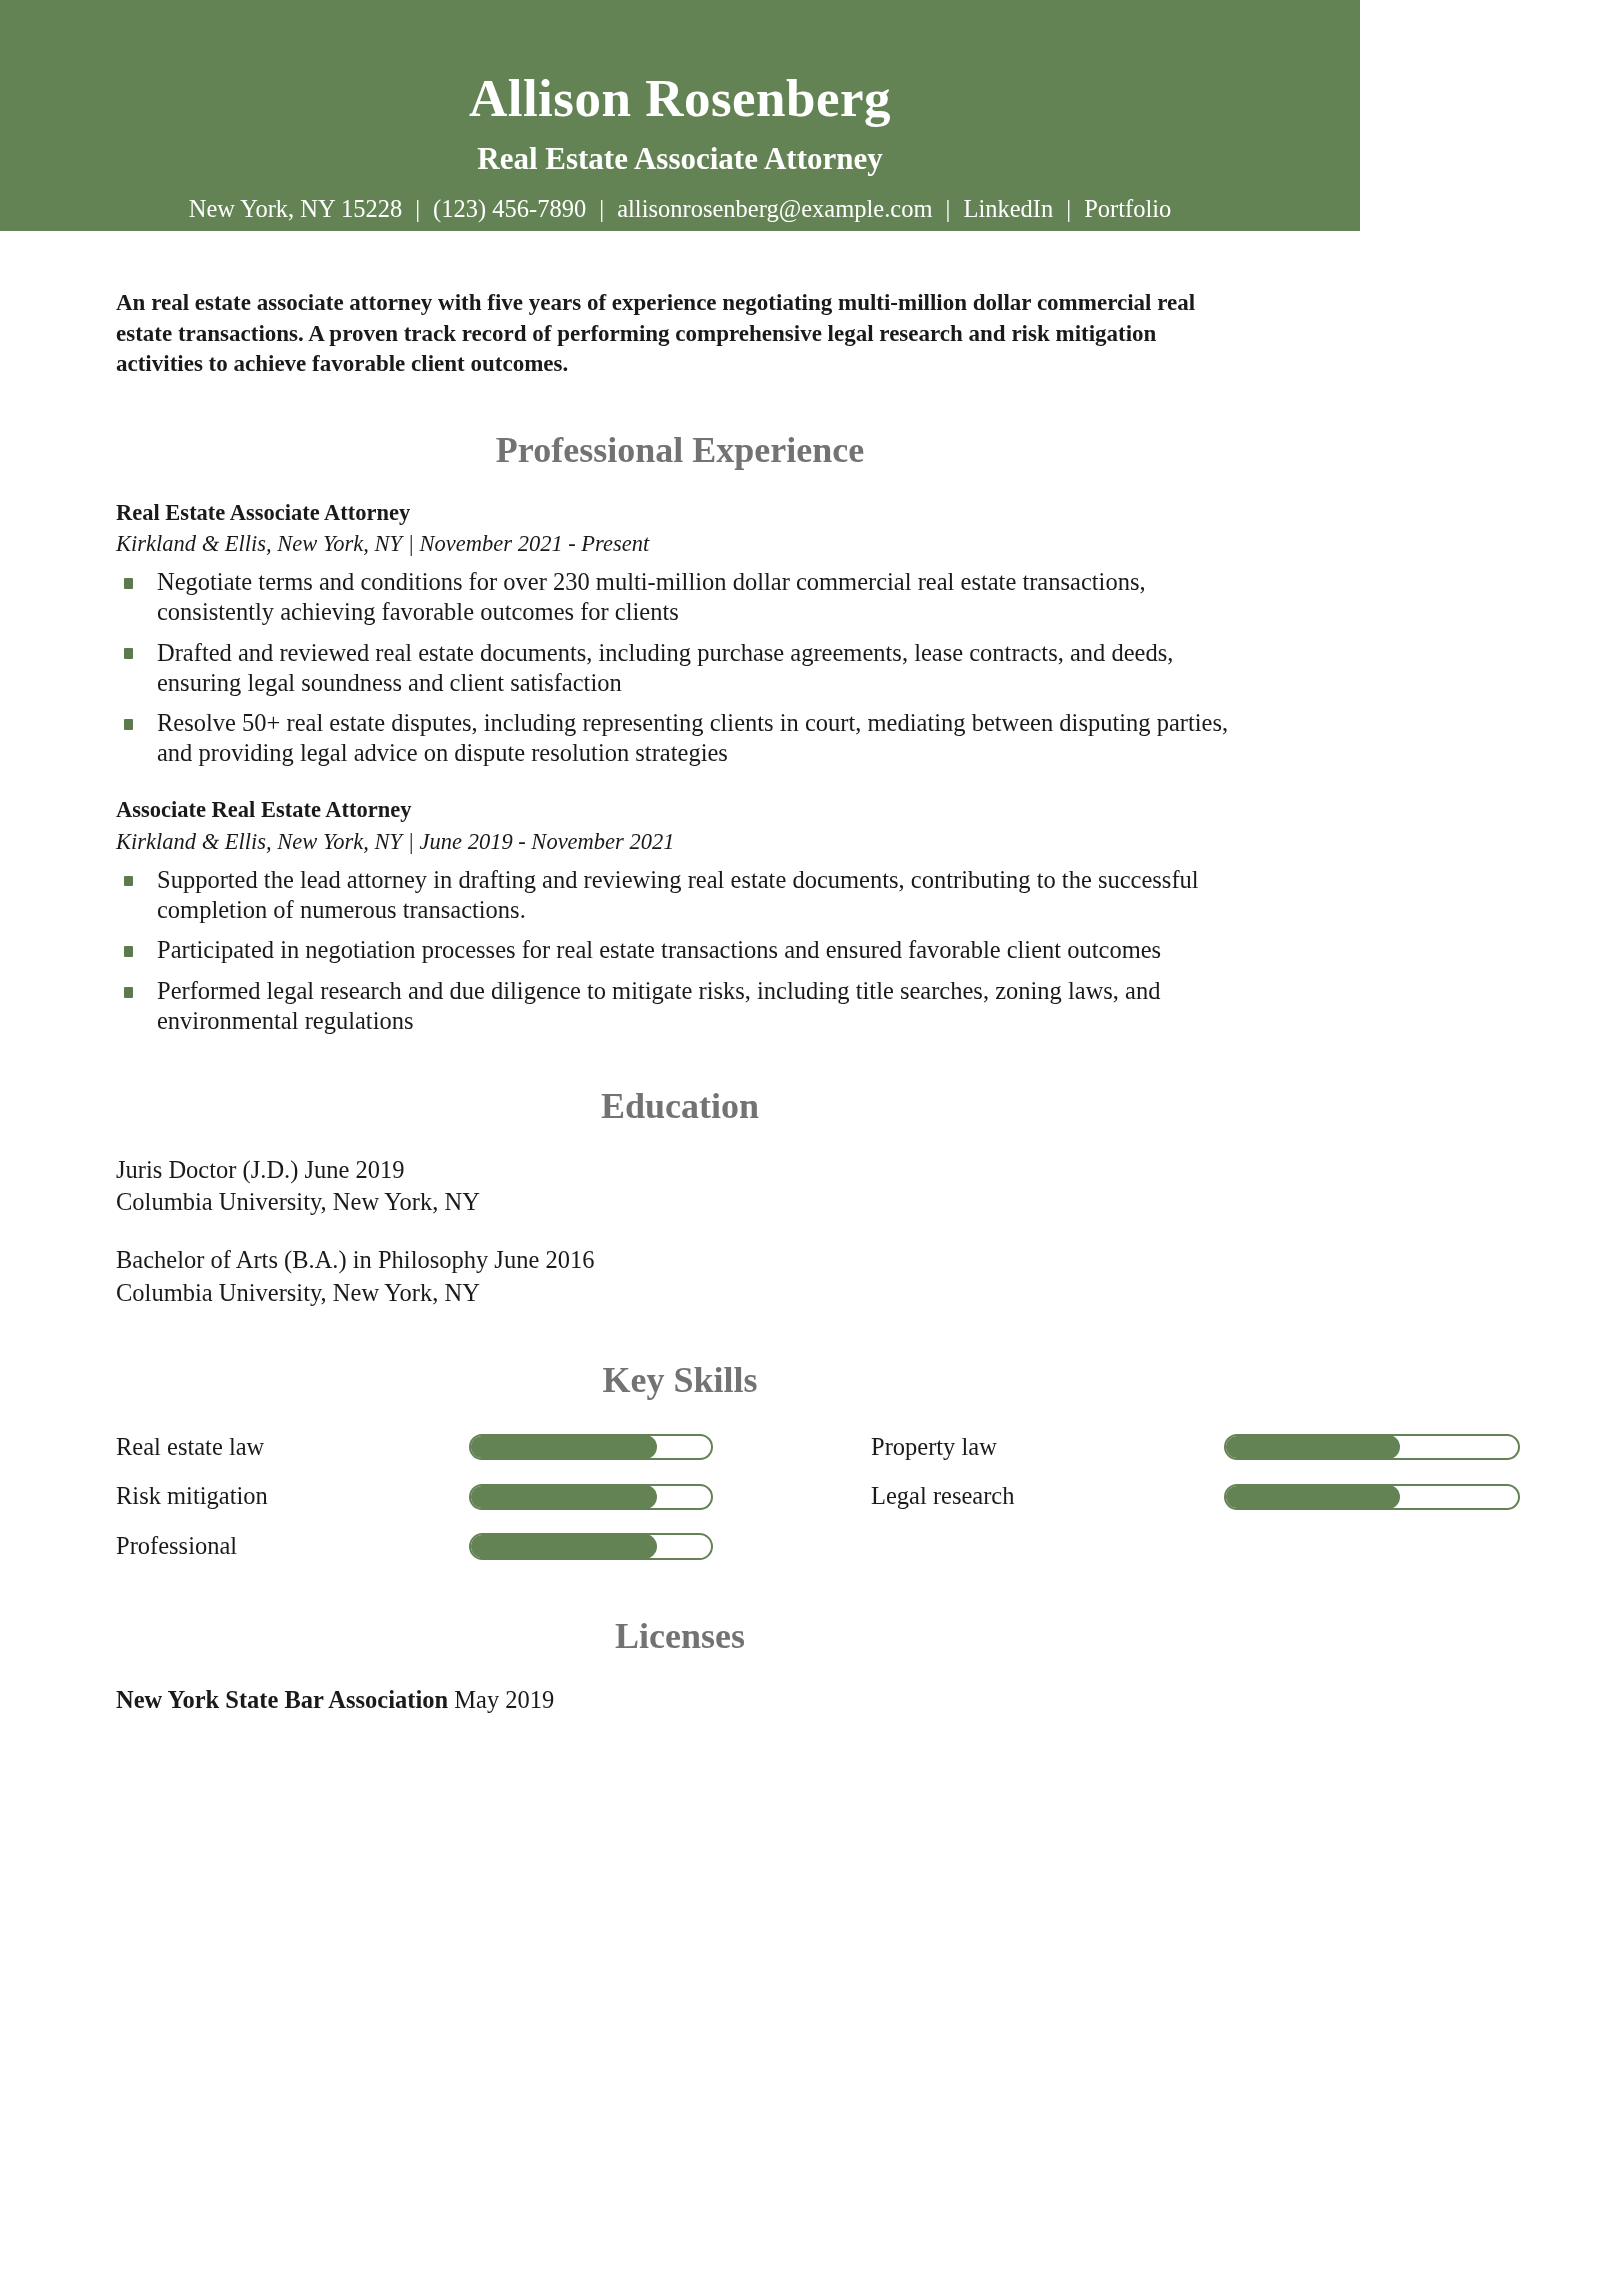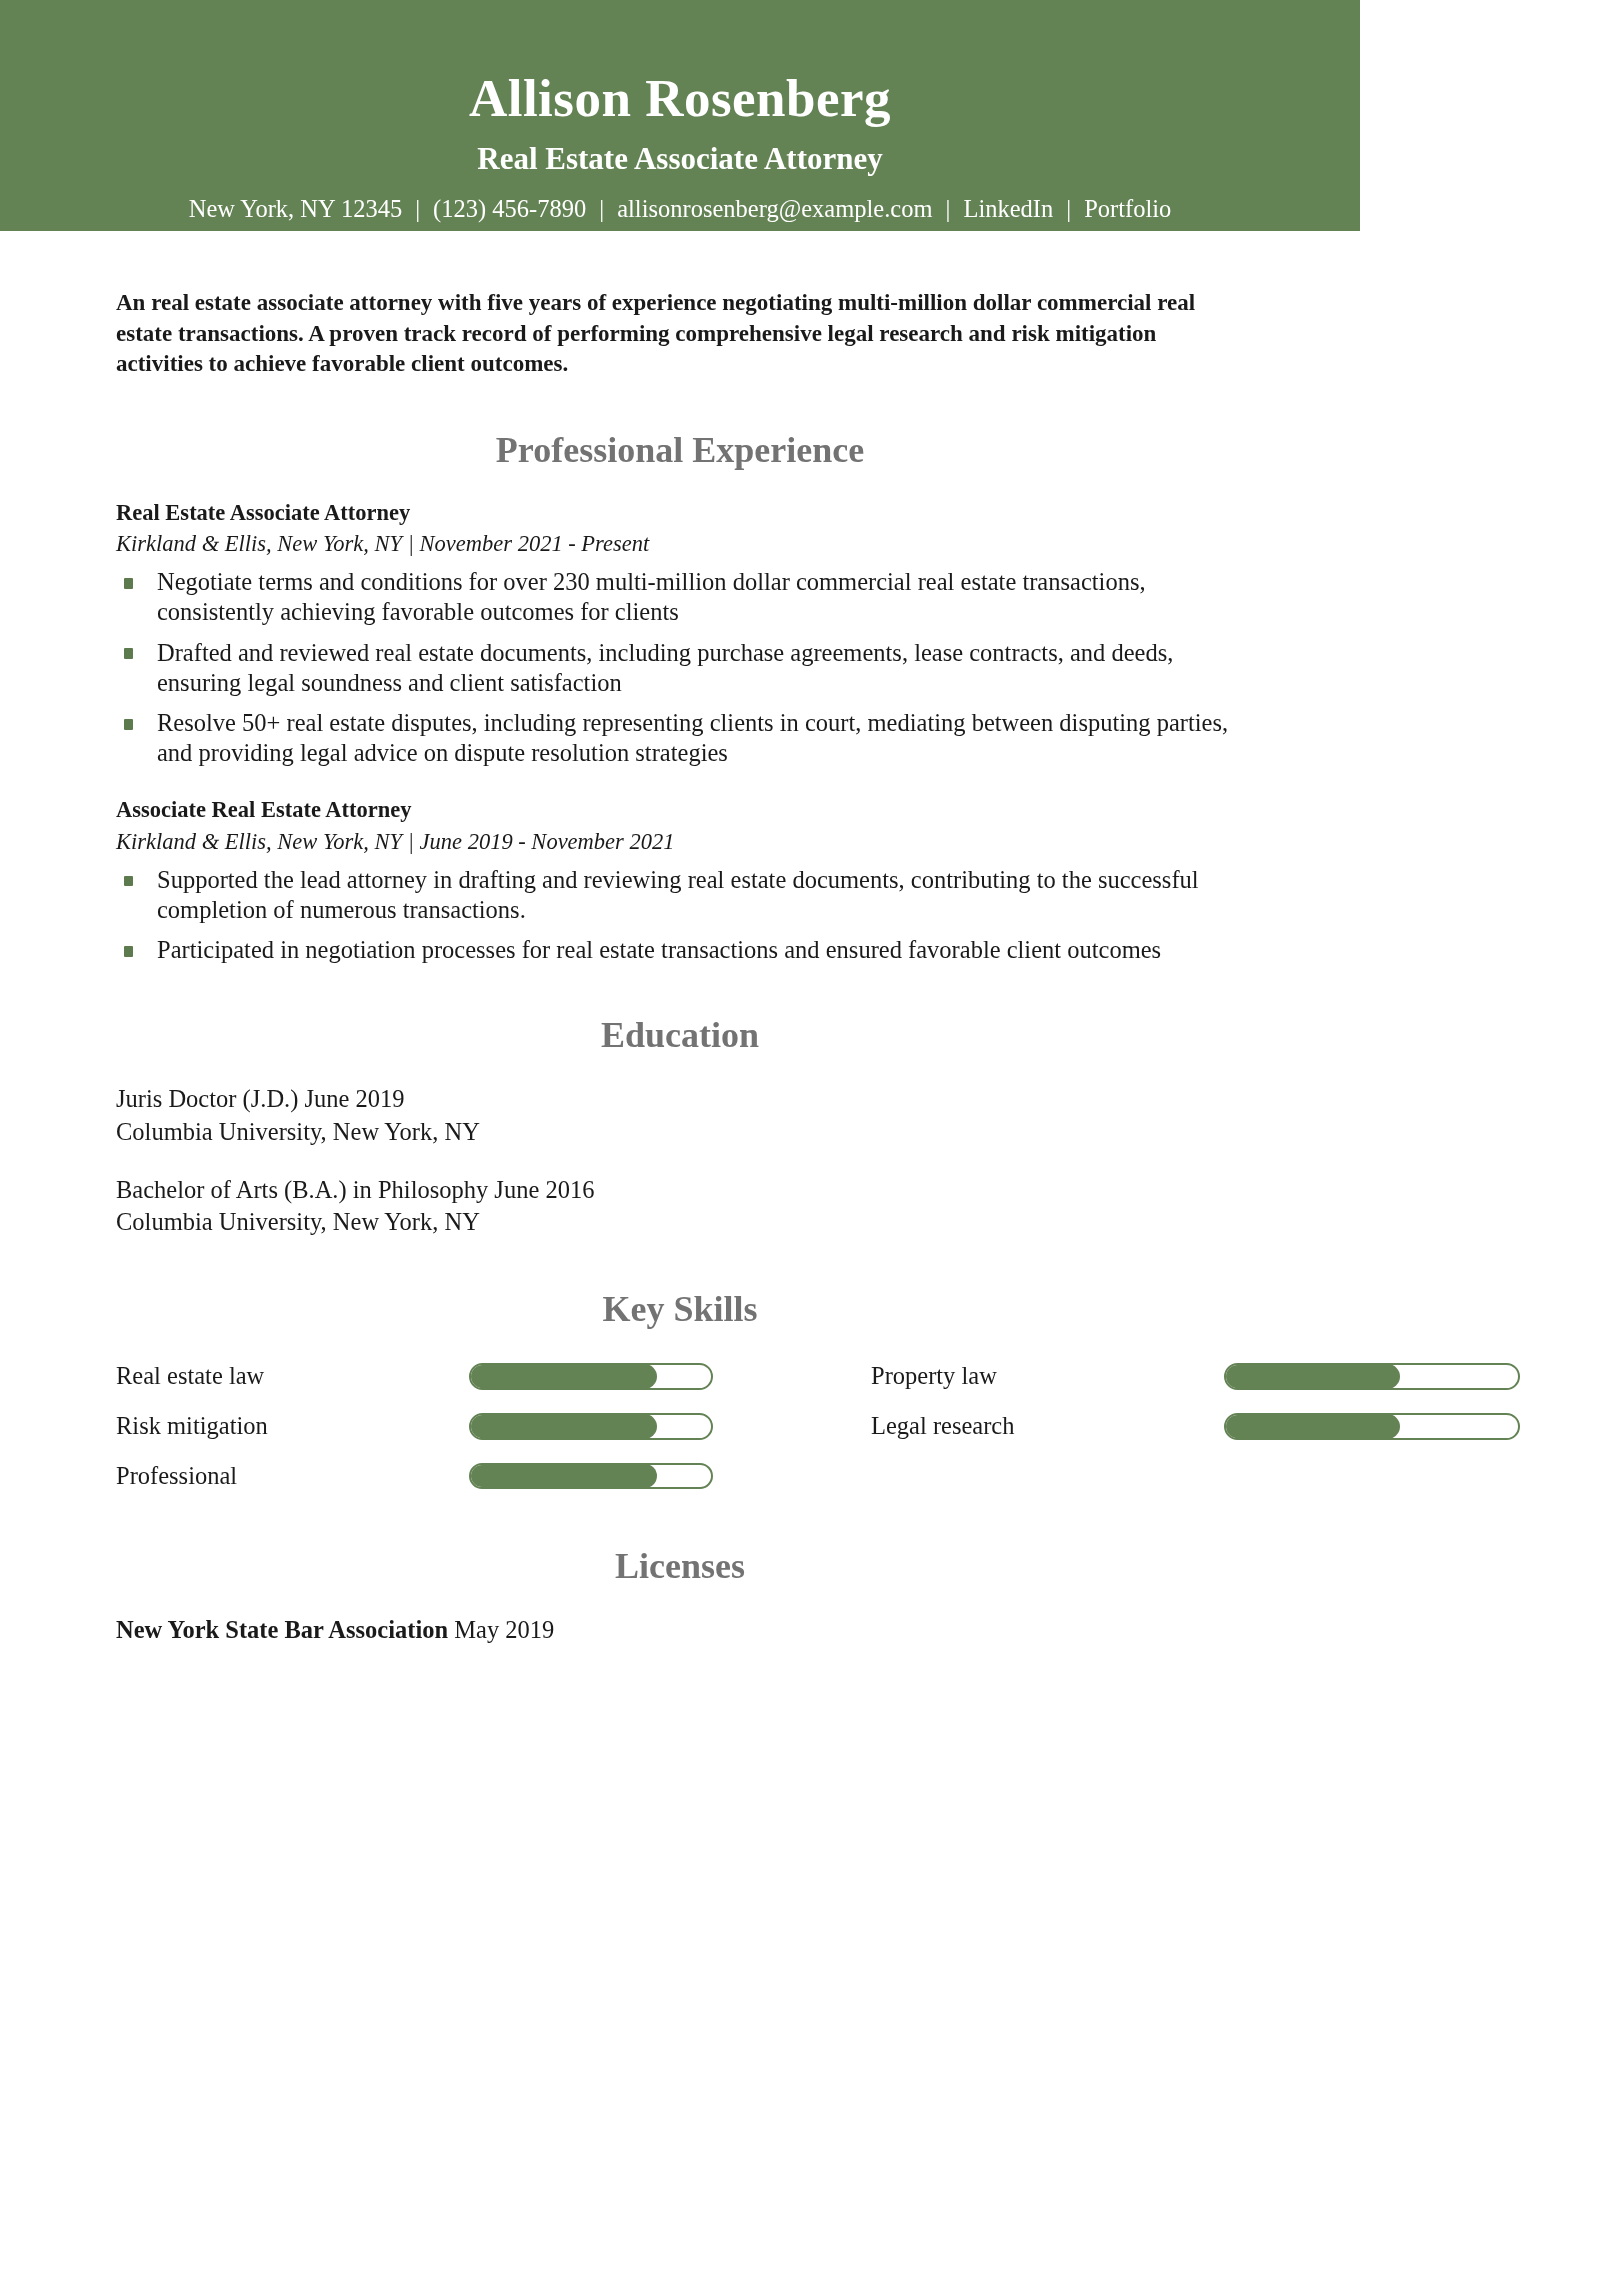--- a/index.html
+++ b/index.html
@@ -166,21 +166,21 @@
 </style>
 </head>
 <body>
 
 <div class="page">
 
   <div class="header">
     <div class="name">Allison Rosenberg</div>
     <div class="jobtitle">Real Estate Associate Attorney</div>
     <div class="contact">
-      <span>New York, NY 12345</span>
+      <span>New York, NY 15228</span>
       <span class="sep">|</span>
       <span>(123) 456-7890</span>
       <span class="sep">|</span>
       <span>allisonrosenberg@example.com</span>
       <span class="sep">|</span>
       <span>LinkedIn</span>
       <span class="sep">|</span>
       <span>Portfolio</span>
     </div>
   </div>
@@ -200,20 +200,21 @@
         <li><span class="marker"></span><span>Resolve 50+ real estate disputes, including representing clients in court, mediating between disputing parties, and providing legal advice on dispute resolution strategies</span></li>
       </ul>
     </div>
 
     <div class="job" style="margin-top:27.4px;">
       <div class="job-title">Associate Real Estate Attorney</div>
       <div class="job-meta">Kirkland &amp; Ellis, New York, NY | June 2019 - November 2021</div>
       <ul class="bullets">
         <li><span class="marker"></span><span>Supported the lead attorney in drafting and reviewing real estate documents, contributing to the successful completion of numerous transactions.</span></li>
         <li><span class="marker"></span><span>Participated in negotiation processes for real estate transactions and ensured favorable client outcomes</span></li>
+        <li><span class="marker"></span><span>Performed legal research and due diligence to mitigate risks, including title searches, zoning laws, and environmental regulations</span></li>
       </ul>
     </div>
 
     <div class="section-title">Education</div>
 
     <div class="edu-block">
       <div>Juris Doctor (J.D.) June 2019</div>
       <div>Columbia University, New York, NY</div>
     </div>
     <div class="edu-block">

